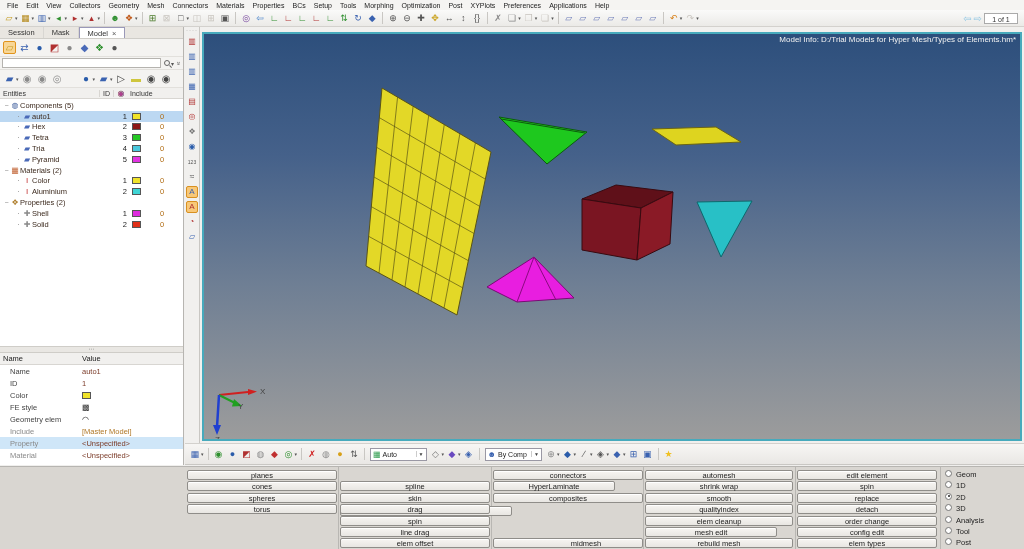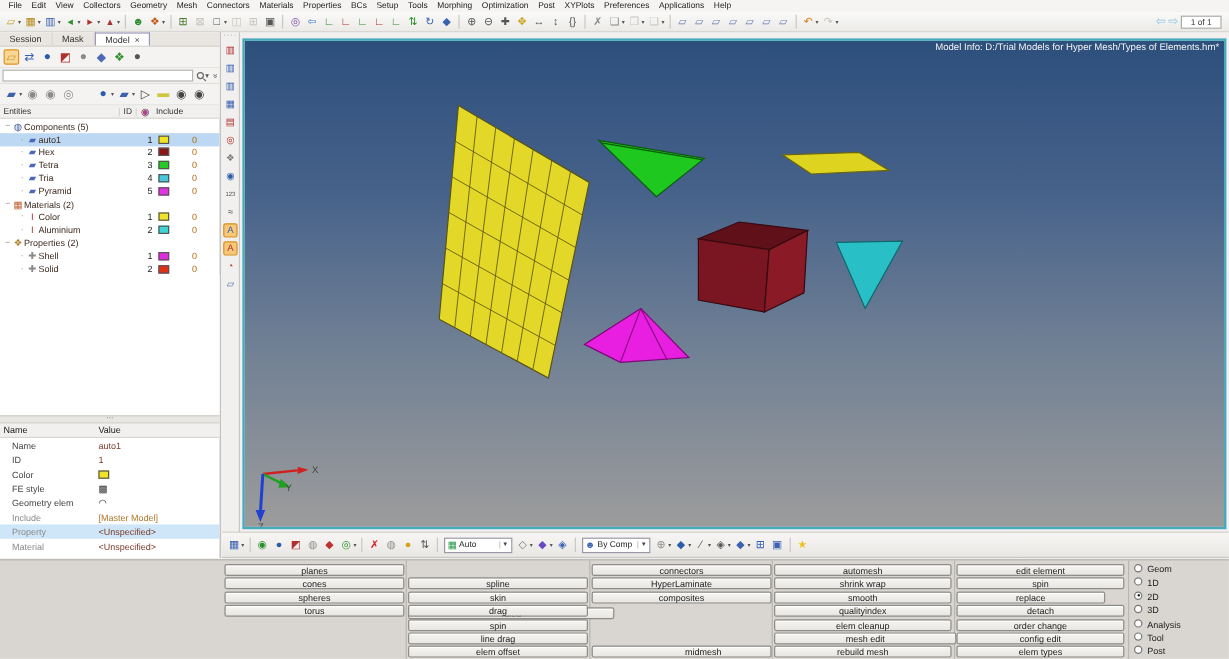--- a/index.html
+++ b/index.html
@@ -532,33 +532,33 @@
       <div class="pbtn" style="left: 187px; width: 150px; top: 25.8px;">spheres</div>
       <div class="pbtn" style="left: 187px; width: 150px; top: 37.2px;">torus</div>
       <div class="pbtn" style="left: 340px; width: 172px; top: 3px; margin-top: 36px;">ruled</div>
       <div class="pbtn" style="left: 340px; width: 150px; top: 14.4px;">spline</div>
       <div class="pbtn" style="left: 340px; width: 150px; top: 25.8px;">skin</div>
       <div class="pbtn" style="left: 340px; width: 150px; top: 37.2px;">drag</div>
       <div class="pbtn" style="left: 340px; width: 150px; top: 48.6px;">spin</div>
       <div class="pbtn" style="left: 340px; width: 150px; top: 60px;">line drag</div>
       <div class="pbtn" style="left: 340px; width: 150px; top: 71.4px;">elem offset</div>
       <div class="pbtn" style="left: 493px; width: 150px; top: 3px;">connectors</div>
-      <div class="pbtn" style="left: 493px; width: 150px; top: 14.4px;">HyperLaminate</div>
+      <div class="pbtn" style="left: 493px; width: 122px; top: 14.4px;">HyperLaminate</div>
       <div class="pbtn" style="left: 493px; width: 150px; top: 25.8px;">composites</div>
       <div class="pbtn" style="left: 493px; width: 150px; top: 71.4px; padding-left: 36px;">midmesh</div>
       <div class="pbtn" style="left: 645px; width: 148px; top: 3px;">automesh</div>
       <div class="pbtn" style="left: 645px; width: 148px; top: 14.4px;">shrink wrap</div>
       <div class="pbtn" style="left: 645px; width: 148px; top: 25.8px;">smooth</div>
       <div class="pbtn" style="left: 645px; width: 148px; top: 37.2px;">qualityindex</div>
       <div class="pbtn" style="left: 645px; width: 148px; top: 48.6px;">elem cleanup</div>
-      <div class="pbtn" style="left: 645px; width: 152px; top: 60px;">mesh edit</div>
+      <div class="pbtn" style="left: 645px; width: 132px; top: 60px;">mesh edit</div>
       <div class="pbtn" style="left: 645px; width: 148px; top: 71.4px;">rebuild mesh</div>
       <div class="pbtn" style="left: 797px; width: 140px; top: 3px;">edit element</div>
       <div class="pbtn" style="left: 797px; width: 140px; top: 14.4px;">spin</div>
-      <div class="pbtn" style="left: 797px; width: 124px; top: 25.8px;">replace</div>
+      <div class="pbtn" style="left: 797px; width: 140px; top: 25.8px;">replace</div>
       <div class="pbtn" style="left: 797px; width: 140px; top: 37.2px;">detach</div>
       <div class="pbtn" style="left: 797px; width: 140px; top: 48.6px;">order change</div>
       <div class="pbtn" style="left: 797px; width: 140px; top: 60px;">config edit</div>
       <div class="pbtn" style="left: 797px; width: 140px; top: 71.4px;">elem types</div>
       <div class="radio" style="left: 945px; top: 3px;">
         <span class="rdot"></span>
         <span class="rlabel">Geom</span>
       </div>
       <div class="radio" style="left: 945px; top: 14.4px;">
         <span class="rdot"></span>

